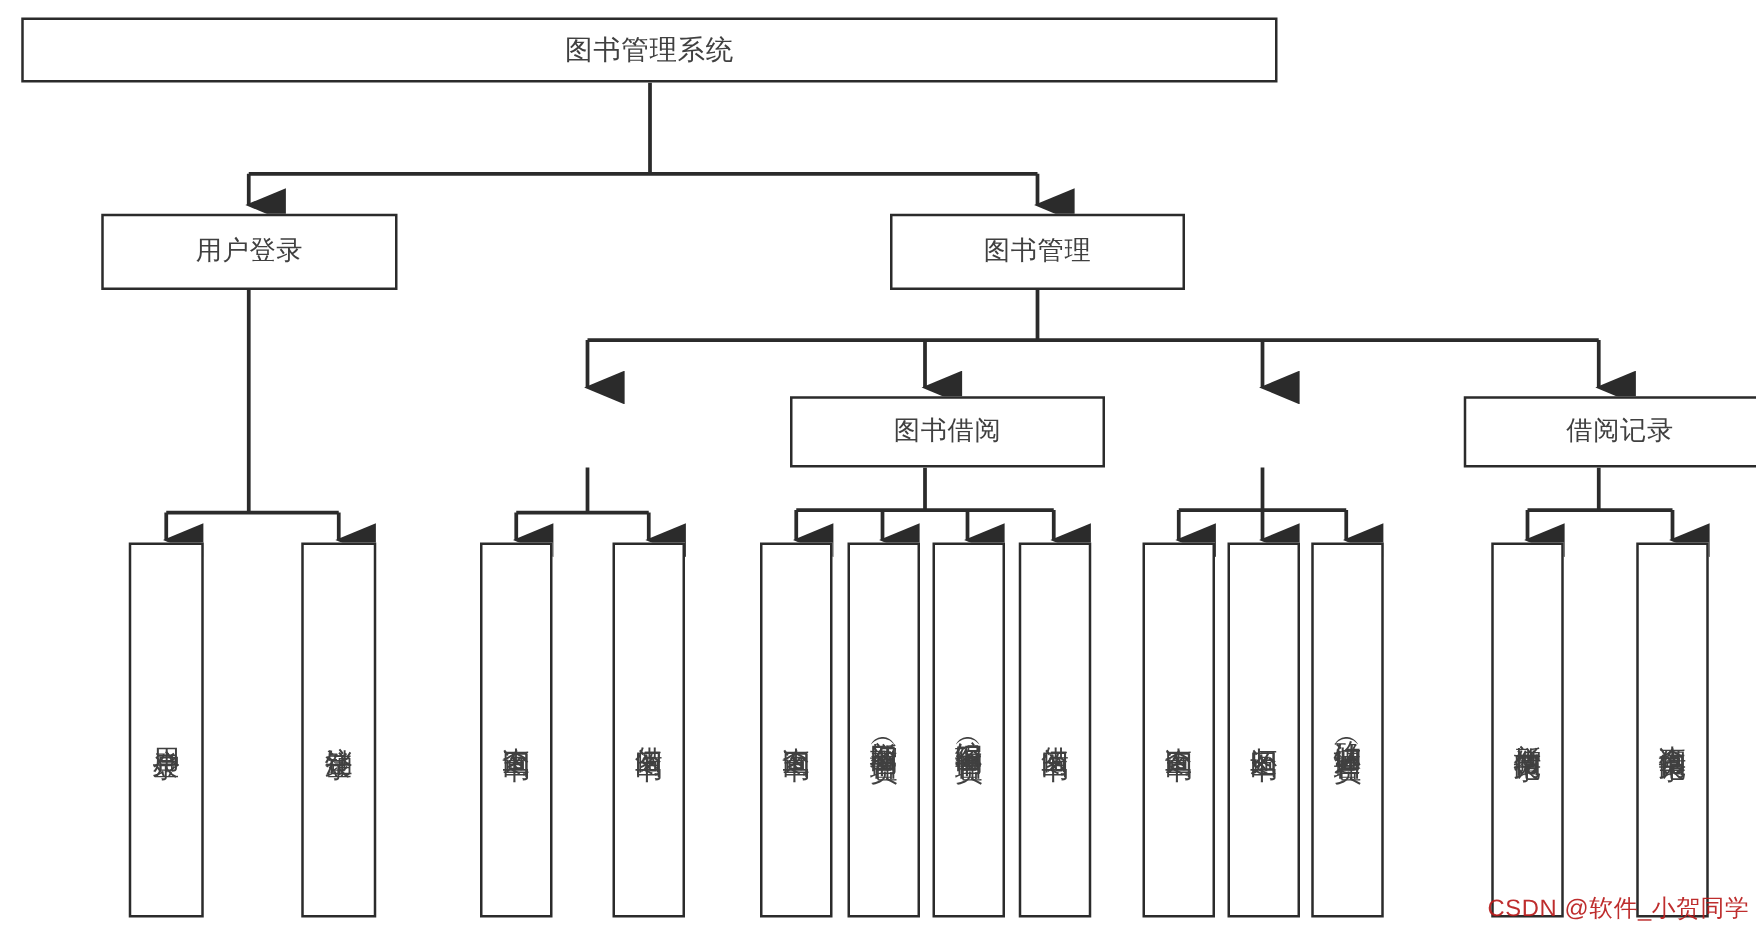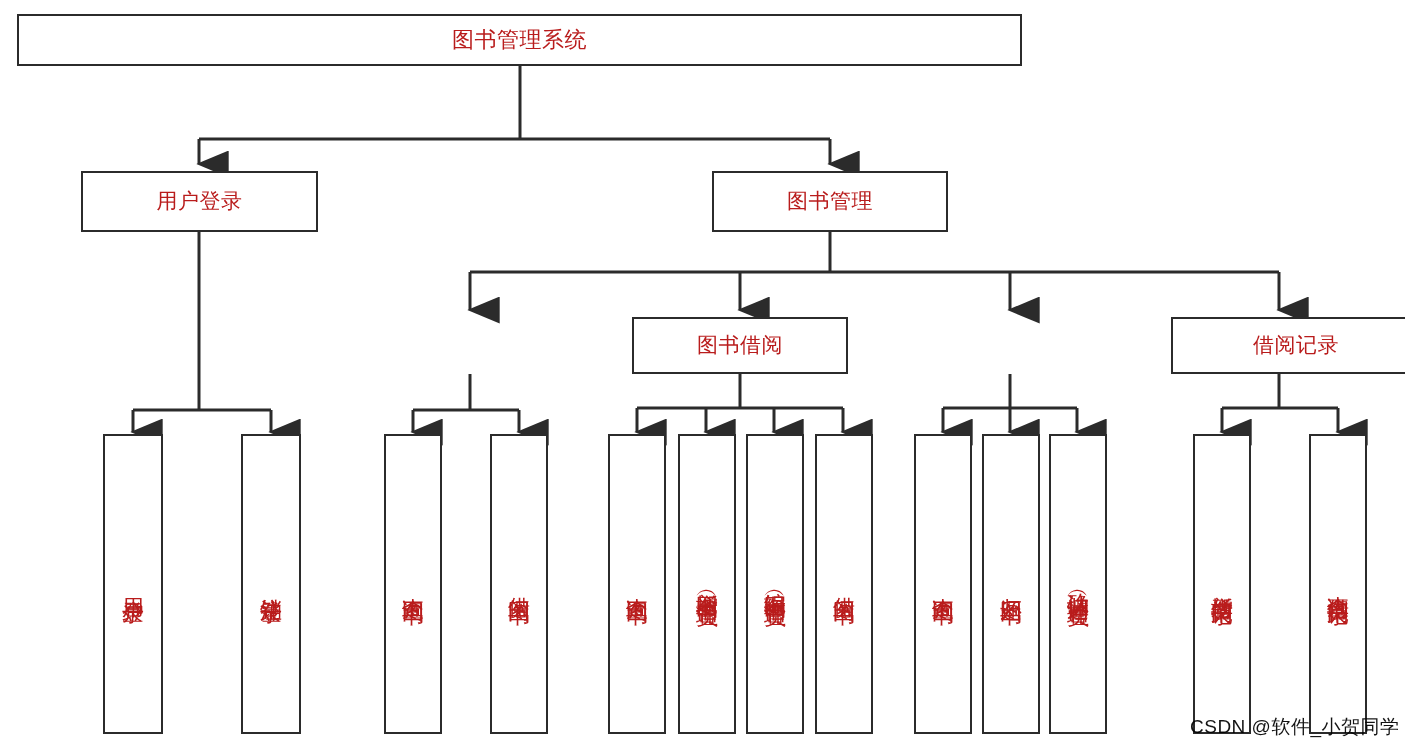--- a/index.html
+++ b/index.html
@@ -26,21 +26,21 @@
     pointer-events: none;
   }
   .node {
     position: absolute;
     box-sizing: border-box;
     background: #ffffff;
     border: 2px solid #2b2b2b;
     display: flex;
     align-items: center;
     justify-content: center;
-    color: #b91c1c;
+    color: #404040;
   }
   .node .lbl {
     display: block;
     text-align: center;
     line-height: 1.18;
     letter-spacing: 0.5px;
   }
   .node.h .lbl {
     writing-mode: horizontal-tb;
     font-size: 21px;
@@ -54,21 +54,21 @@
   .node.v .lbl {
     writing-mode: vertical-rl;
     text-orientation: upright;
     font-size: 22px;
     line-height: 1.1;
     letter-spacing: 2px;
     max-height: 100%;
   }
   .watermark {
     position: absolute;
-    color: #000000;
+    color: #b91c1c;
     font-size: 19px;
     white-space: nowrap;
     letter-spacing: 0.5px;
     opacity: 0.92;
   }
 </style>
 </head>
 <body>
 
 <div id="canvas">
@@ -128,21 +128,21 @@
     <span class="lbl">图书管理系统</span>
   </div>
 
   <div class="node h" style="left:81px; top:171px; width:237px; height:61px;">
     <span class="lbl">用户登录</span>
   </div>
   <div class="node h" style="left:712px; top:171px; width:236px; height:61px;">
     <span class="lbl">图书管理</span>
   </div>
 
-  <div class="node h" style="left:632px; top:317px; width:216px; height:57px;">
+  <div class="node h" style="left:632px; top:317px; width:252px; height:57px;">
     <span class="lbl">图书借阅</span>
   </div>
   <div class="node h" style="left:1171px; top:317px; width:250px; height:57px;">
     <span class="lbl">借阅记录</span>
   </div>
 
   <div class="node v" style="left:103px; top:434px; width:60px; height:300px;">
     <span class="lbl">用户登录</span>
   </div>
   <div class="node v" style="left:241px; top:434px; width:60px; height:300px;">

